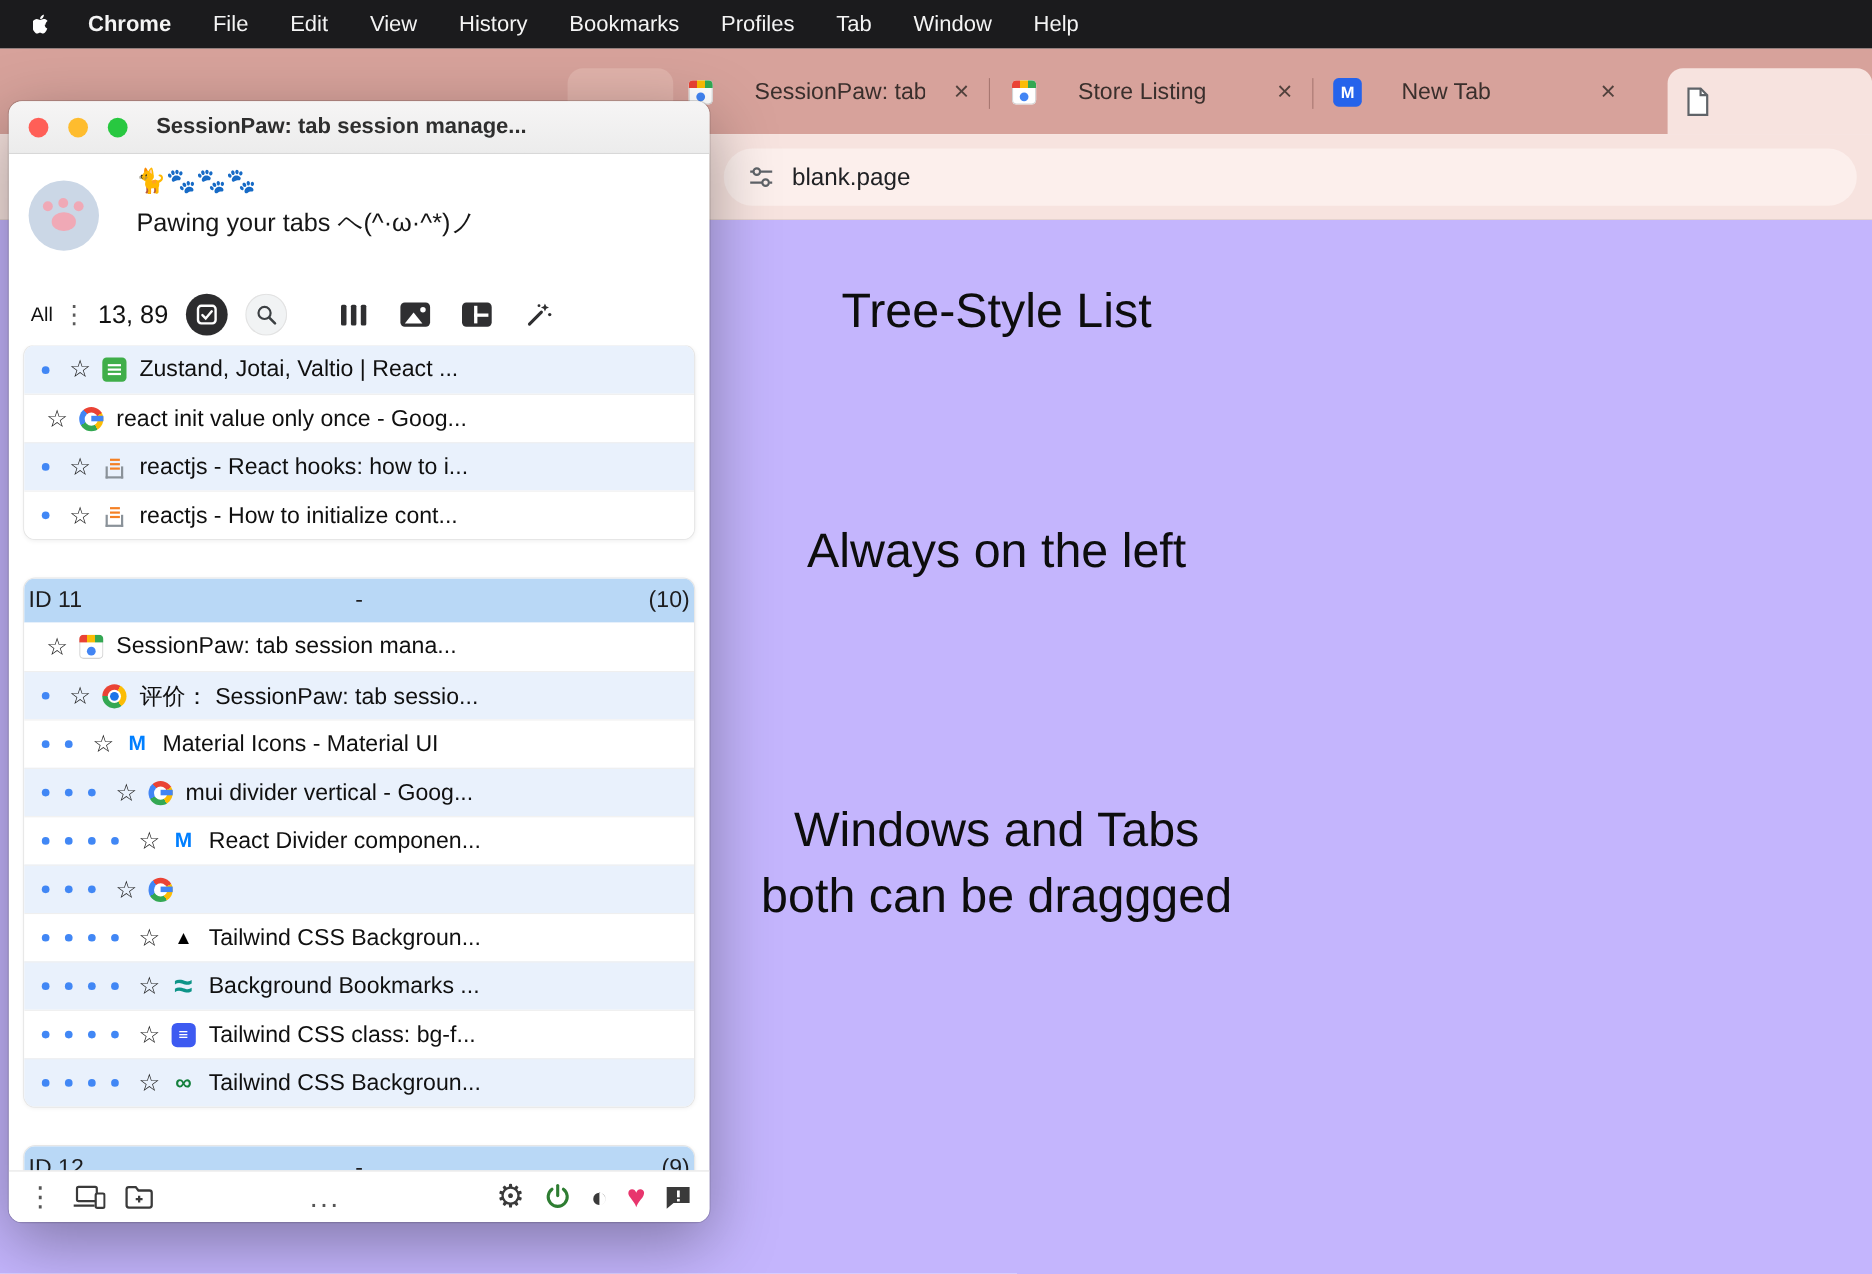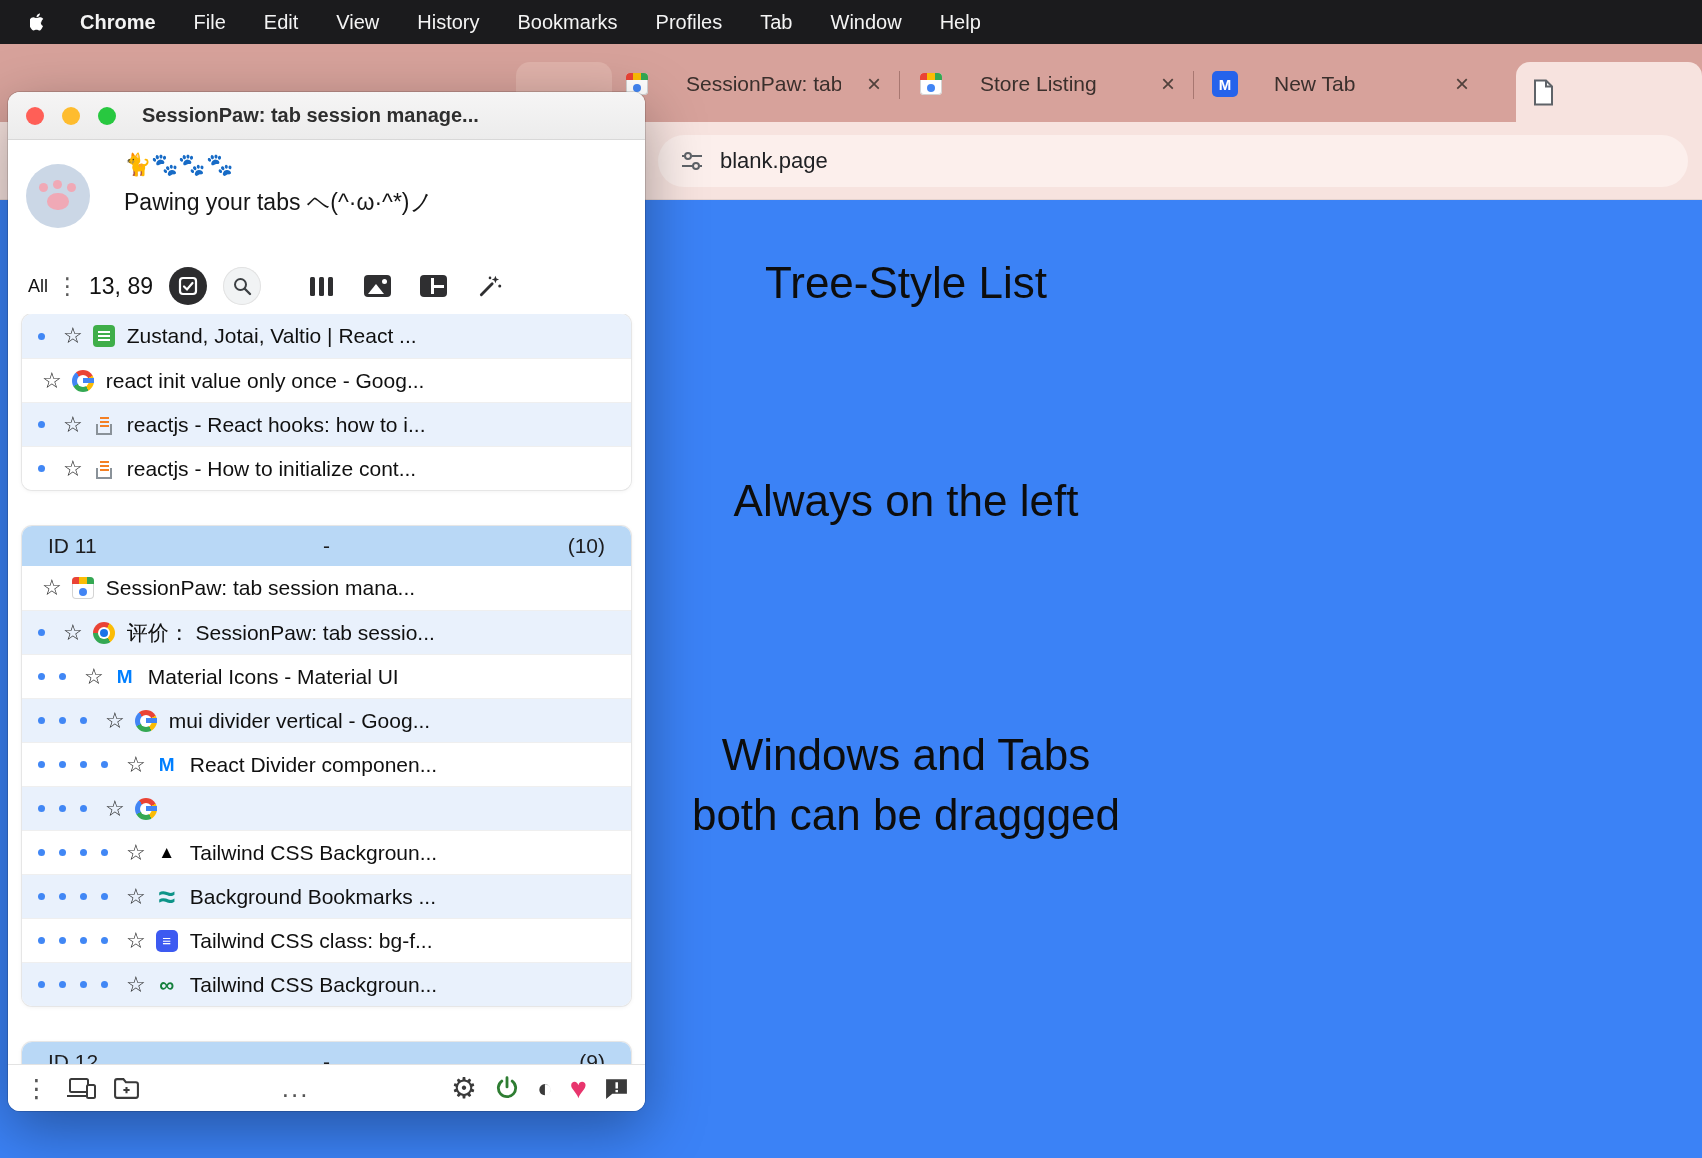--- a/index.html
+++ b/index.html
@@ -23,21 +23,21 @@
   .tab-sep { position:absolute; top:27px; width:1px; height:28px; background:rgba(80,40,35,.35); }
   .active-tab { position:absolute; top:18px; left:1516px; width:186px; height:60px; background:#f7e3df; border-radius:14px 14px 0 0; display:flex; align-items:center; padding-left:16px; }
 
   
   .addressbar { position:absolute; top:122px; left:0; right:0; height:78px; background:#f7e3df; border-bottom:1px solid rgba(0,0,0,.07); z-index:1; }
   .reload { position:absolute; left:598px; top:20px; font-size:28px; color:#5f6368; }
   .urlpill { position:absolute; left:658px; right:14px; top:13px; height:52px; border-radius:26px; background:#fcefec; display:flex; align-items:center; gap:16px; padding:0 22px; }
   .url { font-size:22px; color:#202124; }
 
   
-  .content { position:absolute; top:200px; left:0; right:0; bottom:0; background:#3b82f6; }
+  .content { position:absolute; top:200px; left:0; right:0; bottom:0; background:#c4b5fd; }
   .hero { position:absolute; left:110px; right:0; text-align:center; font-size:44px; color:#0d0d0d; letter-spacing:0; }
   .hero.h1 { top:58px; }
   .hero.h2 { top:276px; }
   .hero.h3 { top:525px; line-height:60px; }
 
   
   .popup { position:absolute; left:8px; top:48px; width:637px; height:1019px; background:#fff; border-radius:12px; overflow:hidden; box-shadow:0 0 0 1px rgba(0,0,0,.14), 0 18px 60px rgba(0,0,0,.35); z-index:50;margin-top:44px; }
   .titlebar { height:48px; background:linear-gradient(#f6f5f5,#ececec); border-bottom:1px solid #d8d8d8; display:flex; align-items:center; padding-left:18px; }
   .light { width:18px; height:18px; border-radius:50%; margin-right:18px; flex:none; }
   .light.red { background:#ff5f57; }
@@ -70,21 +70,21 @@
   .ic-cols i { display:block; width:5px; height:19px; background:#2f2f31; border-radius:1.5px; }
   .ic-img { position:relative; display:block; width:27px; height:22px; background:#2f2f31; border-radius:4px; }
   .ic-img::before { content:""; position:absolute; right:4px; top:4px; width:5px; height:5px; border-radius:50%; background:#fff; }
   .ic-img::after { content:""; position:absolute; left:4px; bottom:3px; width:0; height:0; border-left:8px solid transparent; border-right:8px solid transparent; border-bottom:10px solid #fff; }
   .ic-quilt { position:relative; display:block; width:27px; height:22px; background:#2f2f31; border-radius:4px; }
   .ic-quilt::before { content:""; position:absolute; left:11px; top:3px; bottom:3px; width:2.5px; background:#fff; }
   .ic-quilt::after { content:""; position:absolute; left:11px; right:3px; top:10px; height:2.5px; background:#fff; }
 
   .tab-tree { flex:1; min-height:0; overflow:hidden; padding:0 14px; }
   .group { background:#fff; border-radius:10px; overflow:hidden; box-shadow:0 0 0 1px #e6e6e6, 0 1px 5px rgba(0,0,0,.07); margin-bottom:36px; }
-  .group-header { height:40px; background:#b9d8f6; display:flex; align-items:center; padding:0 26px; font-size:21px; color:#1d1d1f; }
+  .group-header { height:40px; background:#b9d8f6; display:flex; align-items:center; padding:0 4px; font-size:21px; color:#1d1d1f; }
   .gh-id { flex:1; text-align:left; }
   .gh-sep { flex:0; }
   .gh-count { flex:1; text-align:right; }
   .row { height:44px; display:flex; align-items:center; padding:0 10px; background:#fff; }
   .row + .row { border-top:1px solid #efefef; }
   .row.shaded { background:#e9f1fc; }
   .dots { display:flex; margin-left:6px; }
   .dot { width:7px; height:7px; border-radius:50%; background:#4187f5; margin-right:14px; flex:none; }
   .star { font-size:22px; color:#1f1f1f; margin:0 8px 0 4px; line-height:1; flex:none; }
   .fav { width:26px; height:26px; display:flex; align-items:center; justify-content:center; margin-right:10px; flex:none; }

